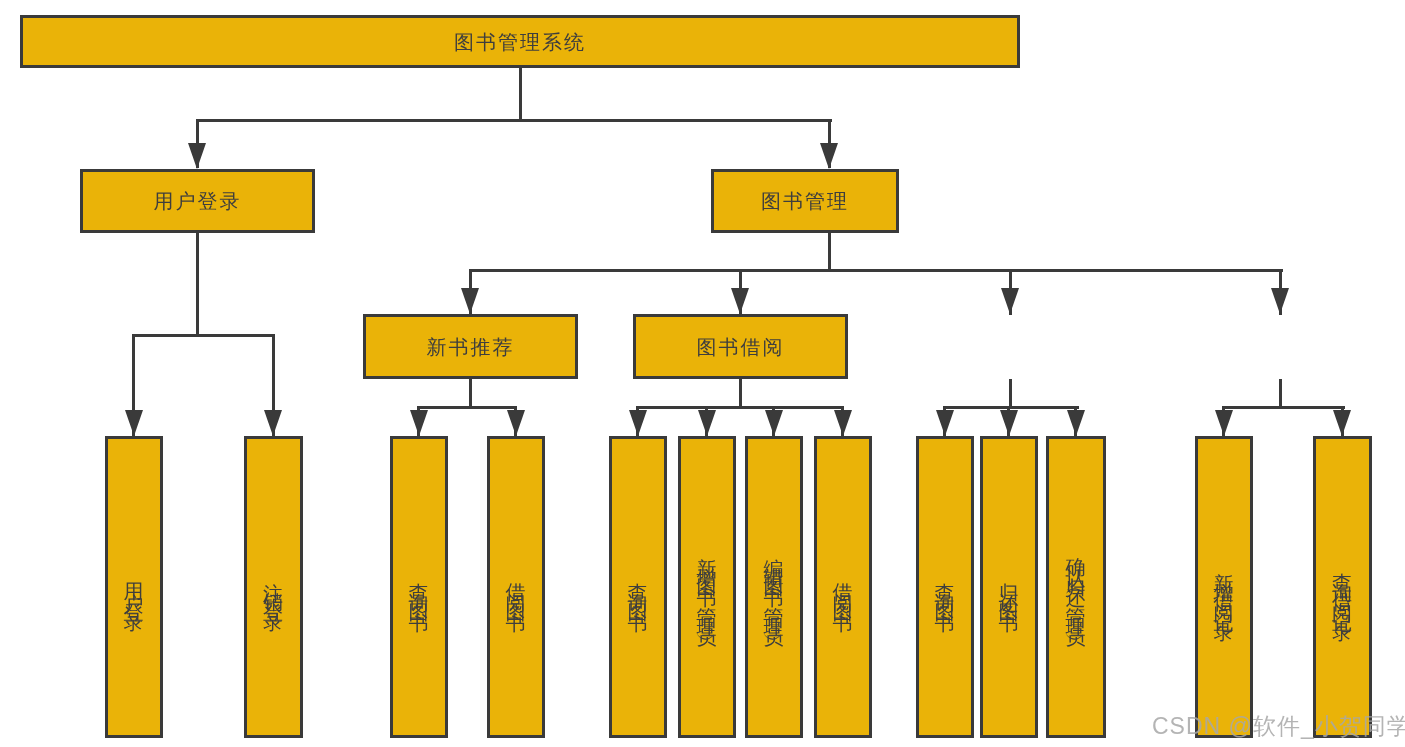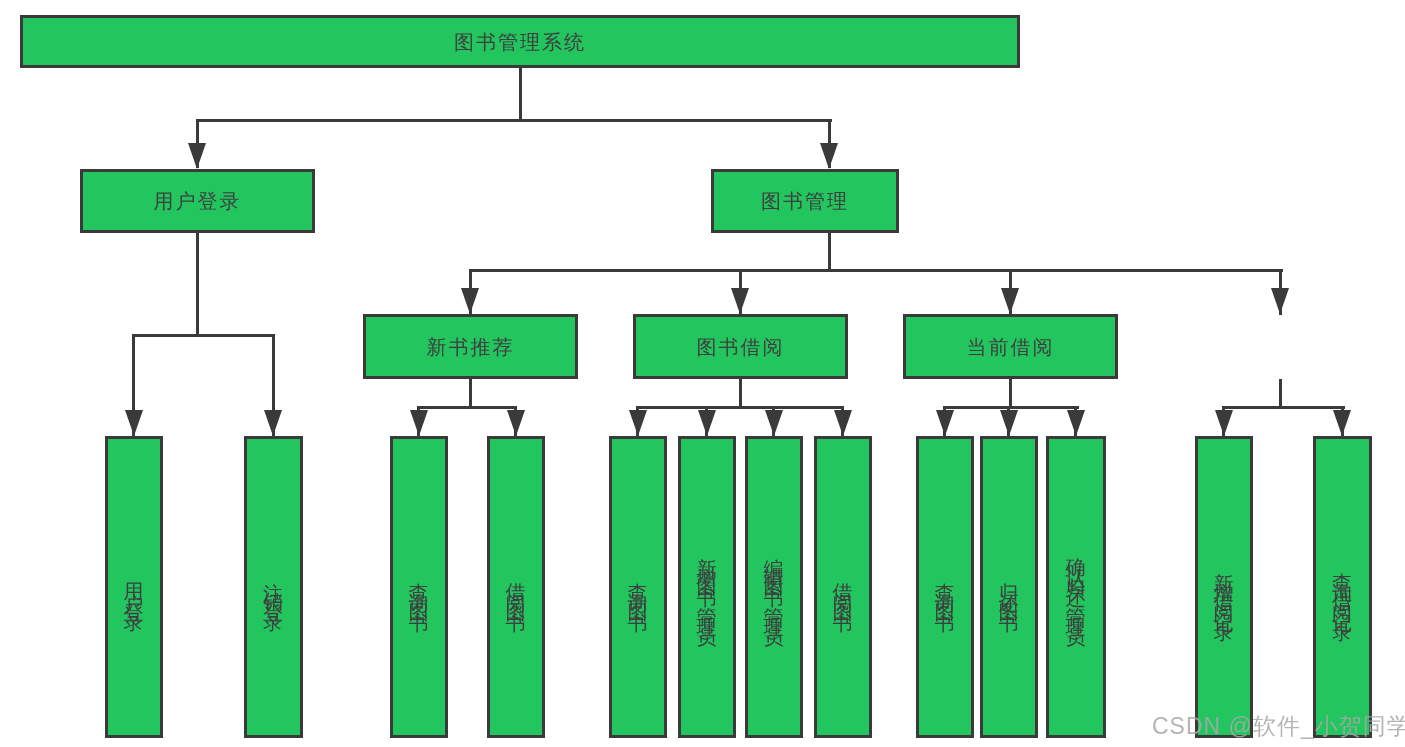--- a/index.html
+++ b/index.html
@@ -13,21 +13,21 @@
   #canvas{
     position:relative;
     width:1405px;height:747px;
     background:var(--background);
     overflow:hidden;
   }
   .box{
     position:absolute;
     box-sizing:border-box;
     border:3px solid var(--line);
-    background:#22c55e;
+    background:#eab308;
     display:flex;
     align-items:center;
     justify-content:center;
     color:var(--text);
     text-align:right;
   }
   .hlabel{
     font-size:20px;
     letter-spacing:2px;
     white-space:nowrap;
@@ -77,23 +77,20 @@
   </div>
   <div class="box" style="left:711px;top:169px;width:188px;height:64px">
     <span class="hlabel">图书管理</span>
   </div>
 
   <div class="box" style="left:633px;top:314px;width:215px;height:65px">
     <span class="hlabel">图书借阅</span>
   </div>
   <div class="box" style="left:363px;top:314px;width:215px;height:65px">
     <span class="hlabel">新书推荐</span>
-  </div>
-  <div class="box" style="left:903px;top:314px;width:215px;height:65px">
-    <span class="hlabel">当前借阅</span>
   </div>
 
   <div class="box" style="left:105px;top:436px;width:58px;height:302px">
     <span class="vtext">用户登录</span>
   </div>
   <div class="box" style="left:244px;top:436px;width:59px;height:302px">
     <span class="vtext">注销登录</span>
   </div>
 
   <div class="box" style="left:390px;top:436px;width:58px;height:302px">

